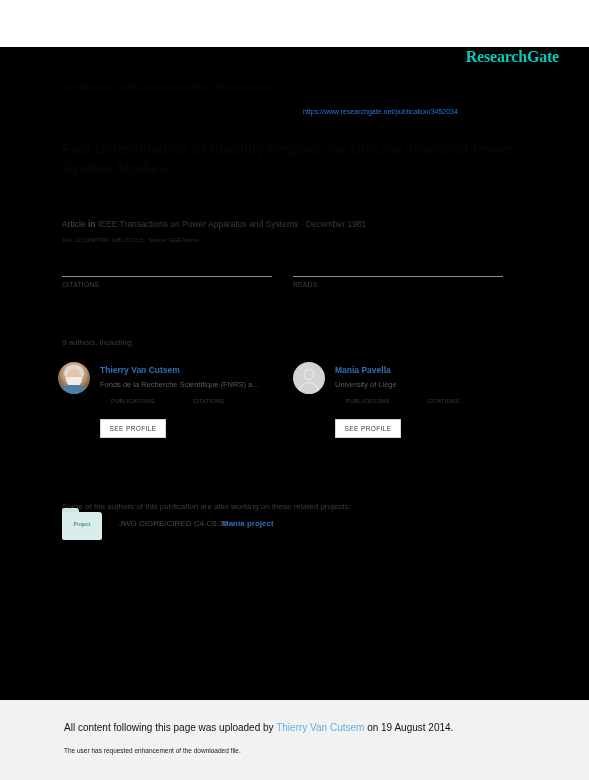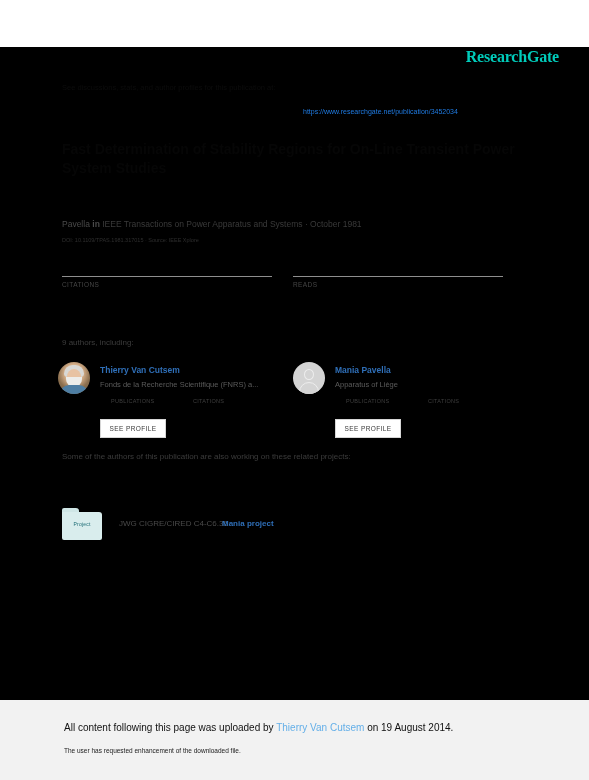--- a/index.html
+++ b/index.html
@@ -250,21 +250,21 @@
     line-height: 17px;
     text-align: center;
     cursor: pointer;
   }
   .see-profile.a1 { left: 100px; }
   .see-profile.a2 { left: 335px; }
 
   
   .projects-heading {
     position: absolute;
-    left: 62px; top: 452px;
+    left: 62px; top: 502px;
     font-size: 8px;
     color: #3c3c3c;
   }
 
   .project-row {
     position: absolute;
     left: 62px; top: 508px;
     width: 420px; height: 32px;
   }
   .folder-icon {
@@ -341,23 +341,23 @@
 
 <div class="rg-logo">ResearchGate</div>
 
 <div class="discussions-line">See discussions, stats, and author profiles for this publication at:</div>
 
 <a class="pub-url" href="#">https://www.researchgate.net/publication/3452034</a>
 
 <div class="article-title">Fast Determination of Stability Regions for On-Line Transient Power System Studies</div>
 
 <div class="article-meta">
-  <span class="lbl">Pavella</span>
+  <span class="lbl">Article</span>
   <span class="in">in</span>
-  <span>IEEE Transactions on Power Apparatus and Systems</span><span> · </span><span>October 1981</span>
+  <span>IEEE Transactions on Power Apparatus and Systems</span><span> · </span><span>December 1981</span>
 </div>
 
 <div class="article-doi">DOI: 10.1109/TPAS.1981.317015 · Source: IEEE Xplore</div>
 
 <div class="stat-col citations">
   <div class="stat-num">29</div>
   <div class="stat-rule"></div>
   <div class="stat-label">CITATIONS</div>
 </div>
 
@@ -388,21 +388,21 @@
 </div>
 
 <div class="see-profile a1">SEE PROFILE</div>
 
 <div class="author-block a2">
   <div class="avatar placeholder">
     <div class="ph-head"></div>
     <div class="ph-body"></div>
   </div>
   <div class="author-name">Mania Pavella</div>
-  <div class="author-affil">Apparatus of Liège</div>
+  <div class="author-affil">University of Liège</div>
 </div>
 
 <div class="metric-row a2">
   <span class="metric-num p">172</span>
   <span class="metric-num c">3,295</span>
   <span class="m-pub">PUBLICATIONS</span>
   <span class="m-cit">CITATIONS</span>
 </div>
 
 <div class="see-profile a2">SEE PROFILE</div>

